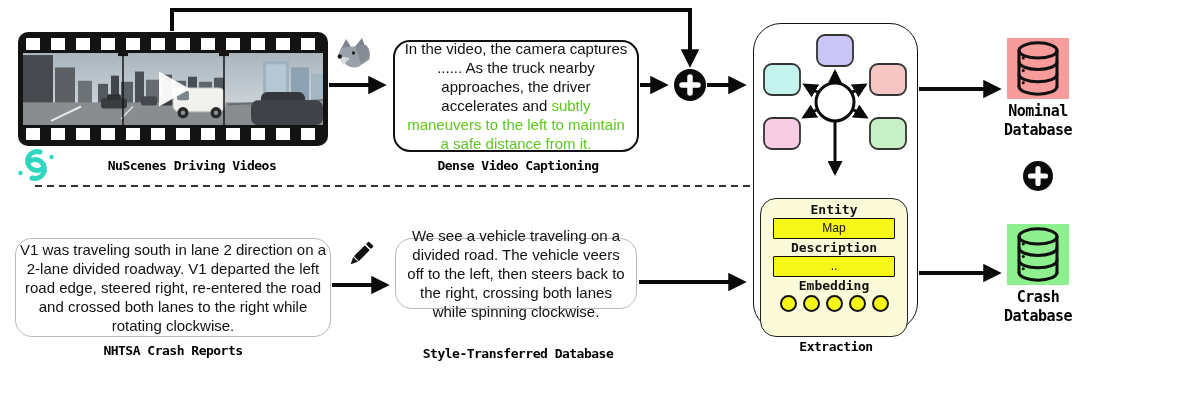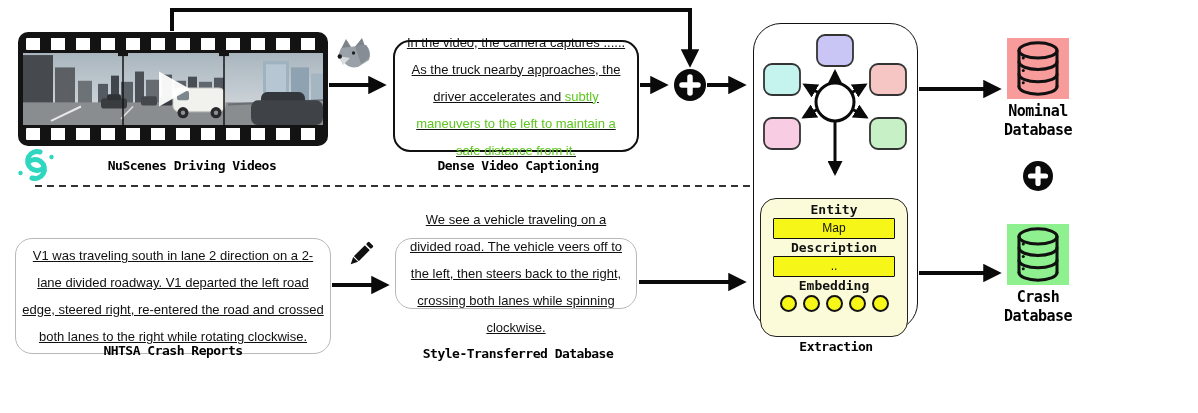--- a/index.html
+++ b/index.html
@@ -10,21 +10,21 @@
 
   
   .mlabel{font-family:"DejaVu Sans Mono","Liberation Mono",monospace;font-weight:bold;
           color:#000000;text-align:center;letter-spacing:-0.5px;}
   .mlabel.big{font-size:13px;line-height:19px;}
   .mlabel.small{font-size:15px;line-height:19px;}
 
   
   .textbox{box-sizing:border-box;background:#fff;border-radius:17px;
            display:flex;align-items:center;justify-content:center;text-align:center;}
-  .textbox .bt{font-size:13px;line-height:27px;color:#111;text-decoration:underline;}
+  .textbox .bt{font-size:15px;line-height:19px;color:#111;}
   .black-border{border:2.5px solid #111;}
   .gray-border{border:1.5px solid #b9b9b9;}
   .hl-green{color:#5ec71e;}
 
   
   #film{left:18px;top:32px;width:310px;height:114px;background:#131313;border-radius:10px;}
   .sprockets{position:absolute;left:8px;right:8px;height:12px;border-radius:1px;
              background:repeating-linear-gradient(90deg,#fff 0 14px,transparent 14px 25px);}
   #scene{position:absolute;left:5px;right:5px;top:21px;bottom:21px;overflow:hidden;}
 
@@ -238,21 +238,21 @@
       <circle cx="12.5" cy="19" r="1.6" fill="#111"></circle>
       <circle cx="12.5" cy="32" r="1.6" fill="#111"></circle>
       <circle cx="12.5" cy="45" r="1.6" fill="#111"></circle>
     </svg>
   </div>
   <div class="abs mlabel small" style="left:988px;top:288px;width:100px">
     <div>Crash</div>
     <div>Database</div>
   </div>
 
-  <div class="abs textbox gray-border" style="left:15px;top:238px;width:316px;height:116px;padding:4px 6px">
+  <div class="abs textbox gray-border" style="left:15px;top:238px;width:316px;height:99px;padding:4px 0">
     <div class="bt">V1 was traveling south in lane 2 direction on a 2-lane divided roadway. V1 departed the left road edge, steered right, re-entered the road and crossed both lanes to the right while rotating clockwise.</div>
   </div>
   <div class="abs mlabel big" style="left:20px;top:341px;width:306px">NHTSA Crash Reports</div>
 
   <svg class="abs" style="left:345px;top:236px" width="34" height="34" viewBox="0 0 34 34">
     <g transform="rotate(135 17 17)" fill="#111">
       <rect x="4" y="13.5" width="4" height="7" rx="1.2"></rect>
       <rect x="9.5" y="13.5" width="15.5" height="7" rx="0.6"></rect>
       <polygon points="26,13.5 33,17 26,20.5"></polygon>
     </g>

